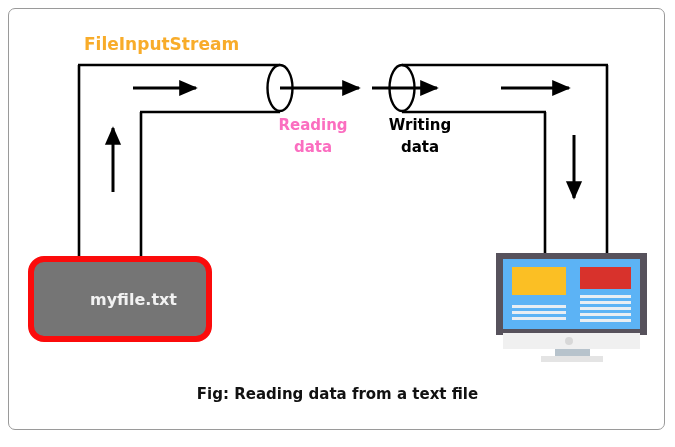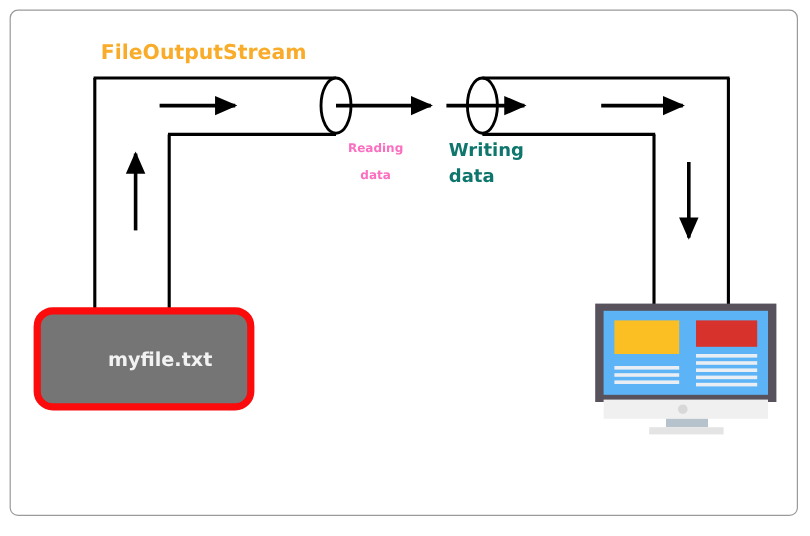--- a/index.html
+++ b/index.html
@@ -51,32 +51,32 @@
     left: 411px;
     top: 34px;
     font-size: 17px;
     color: #72b8f0;
   }
   #label-reading {
     left: 265px;
     top: 114px;
     width: 96px;
     text-align: center;
-    font-size: 10px;
+    font-size: 15px;
     line-height: 22px;
     color: #fb6ec0;
   }
   #label-writing {
     left: 374px;
     top: 114px;
     width: 92px;
-    text-align: left;
+    text-align: center;
     font-size: 15px;
     line-height: 22px;
-    color: #0f766e;
+    color: #000000;
   }
   #caption {
     position: absolute;
     left: 0;
     top: 385px;
     width: 675px;
     text-align: center;
     font-size: 15px;
     font-weight: bold;
     color: #111111;
@@ -230,21 +230,21 @@
       <ellipse cx="402" cy="88" rx="12.5" ry="23" fill="none" stroke="#000" stroke-width="2.4"></ellipse>
     </g>
 
     <line x1="372" y1="88" x2="437" y2="88" stroke="#000" stroke-width="3" marker-end="url(#arrowhead)"></line>
 
     <line x1="501" y1="88" x2="569" y2="88" stroke="#000" stroke-width="3" marker-end="url(#arrowhead)"></line>
 
     <line x1="574" y1="135" x2="574" y2="198" stroke="#000" stroke-width="3" marker-end="url(#arrowhead)"></line>
   </svg>
 
-  <div class="label" id="label-fileinputstream">FileOutputStream</div>
+  <div class="label" id="label-fileinputstream">FileInputStream</div>
 
 
   <div class="label" id="label-reading">
     <div>Reading</div>
     <div>data</div>
   </div>
 
   <div class="label" id="label-writing">
     <div>Writing</div>
     <div>data</div>
@@ -267,14 +267,15 @@
       <div class="screen-line" style="left:9px;top:46px;width:54px;"></div>
       <div class="screen-line" style="left:9px;top:52px;width:54px;"></div>
       <div class="screen-line" style="left:9px;top:58px;width:54px;"></div>
     </div>
     <div id="monitor-neck-plate"></div>
     <div id="monitor-power"></div>
     <div id="monitor-neck"></div>
     <div id="monitor-base"></div>
   </div>
 
+  <div id="caption">Fig: Reading data from a text file</div>
 
 </div>
 
 </body></html>

